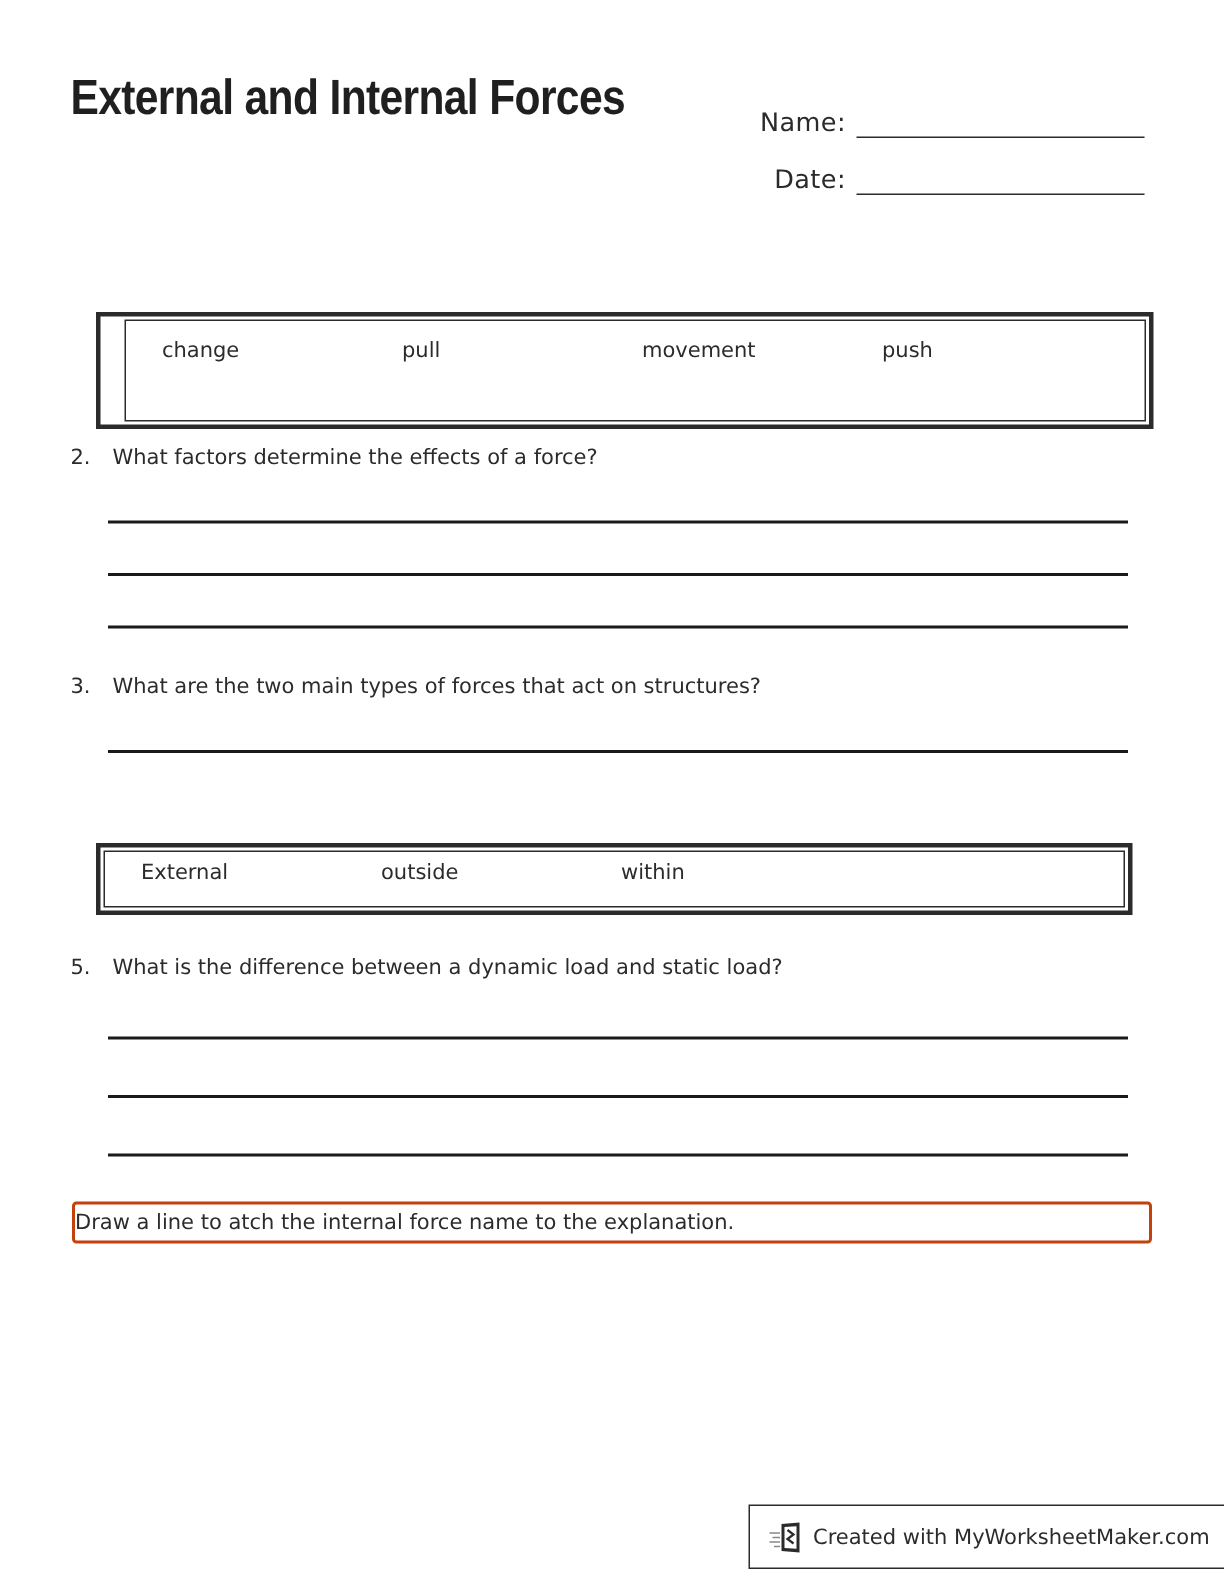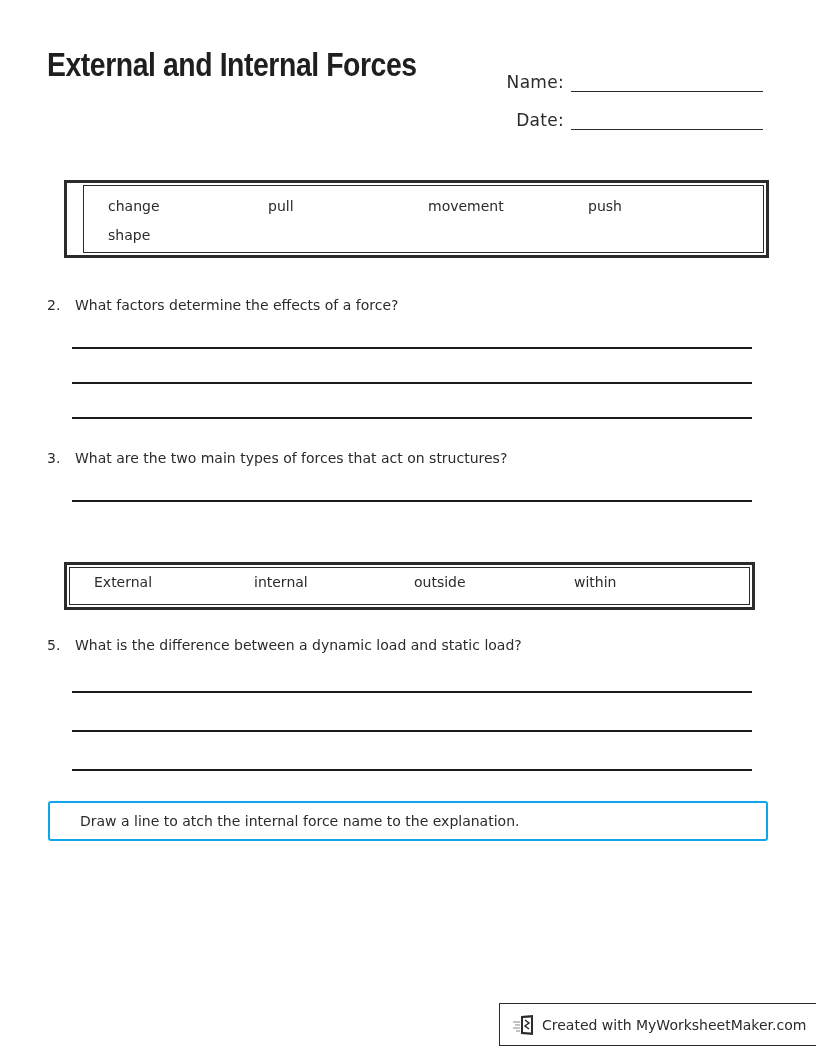--- a/index.html
+++ b/index.html
@@ -89,27 +89,27 @@
       left: 72px;
       width: 680px;
       height: 0;
       border-top: 2px solid #1a1a1a;
     }
     .instruction-box {
       position: absolute;
       left: 48px;
       top: 801px;
       width: 720px;
-      height: 40px;
-      border: 2px solid #0ea5e9;
+      height: 28px;
+      border: 2px solid #c2410c;
       border-radius: 3px;
       box-sizing: border-box;
       display: flex;
       align-items: center;
-      padding-left: 30px;
+      padding-left: 0;
       font-size: 14px;
       color: #2b2b2b;
     }
     .footer-badge {
       position: absolute;
       left: 499px;
       top: 1003px;
       width: 354px;
       height: 43px;
       border: 1px solid #2b2b2b;
@@ -132,48 +132,46 @@
 
 <div class="field-row" style="left:502px; top:52px;">
   <span class="field-label">Name:</span>
   <span class="field-line"></span>
 </div>
 <div class="field-row" style="left:502px; top:90px;">
   <span class="field-label">Date:</span>
   <span class="field-line"></span>
 </div>
 
-<div class="word-bank" style="top:180px;padding-left:16px;">
+<div class="word-bank" style="top:208px;padding-left:16px;">
   <div class="word-bank-inner" style="height:68px; padding-top:6px;">
     <span class="word">change</span>
     <span class="word">pull</span>
     <span class="word">movement</span>
     <span class="word">push</span>
-    <span class="word">shape</span>
   </div>
 </div>
 
 <div class="question" style="top:297px;">
   <span class="q-num">2.</span>
   <span>What factors determine the effects of a force?</span>
 </div>
 <div class="answer-line" style="top:347px;"></div>
 <div class="answer-line" style="top:382px;"></div>
 <div class="answer-line" style="top:417px;"></div>
 
 <div class="question" style="top:450px;">
   <span class="q-num">3.</span>
   <span>What are the two main types of forces that act on structures?</span>
 </div>
 <div class="answer-line" style="top:500px;"></div>
 
 <div class="word-bank" style="top:562px;">
   <div class="word-bank-inner" style="height:38px; padding-top:0;">
     <span class="word">External</span>
-    <span class="word">internal</span>
     <span class="word">outside</span>
     <span class="word">within</span>
   </div>
 </div>
 
 <div class="question" style="top:637px;">
   <span class="q-num">5.</span>
   <span>What is the difference between a dynamic load and static load?</span>
 </div>
 <div class="answer-line" style="top:691px;"></div>

